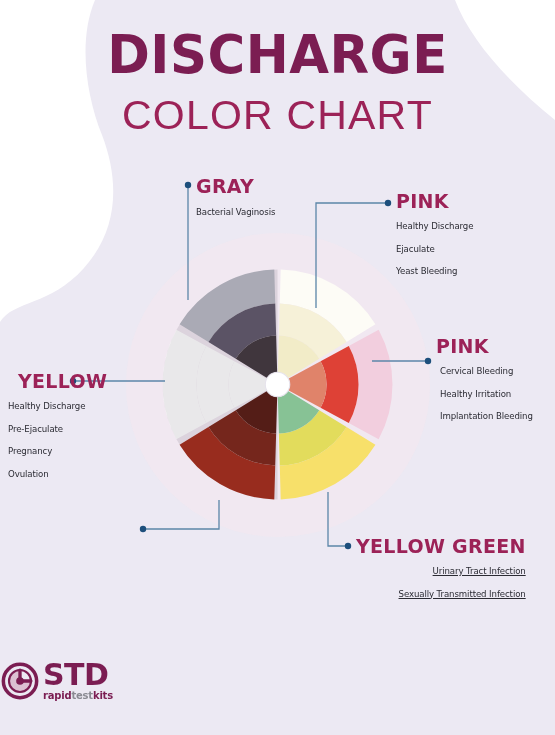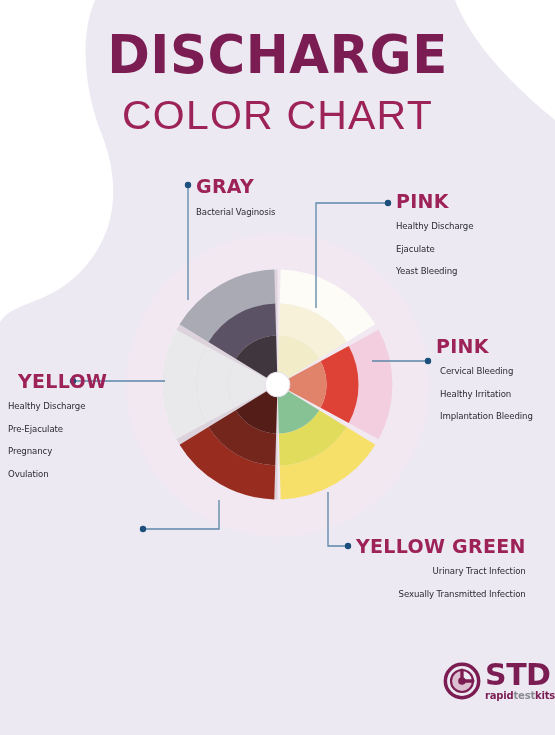--- a/index.html
+++ b/index.html
@@ -105,30 +105,30 @@
   #c-pink  { left: 436px; top: 335px; }
   #c-pink li { margin-left: 4px; }
 
   #c-clear { left: 8px;  top: 370px; text-align: left; }
   #c-clear .cat { text-align: left; margin-left: 10px; }
 
   #c-red   { left: 102px; top: 519px; }
   #c-red .cat { margin-left: 4px; }
 
   #c-yg    { left: 356px; top: 535px; text-align: right; }
-  #c-yg li { margin-left: 14px; }
+  #c-yg li { margin-left: 14px; text-decoration: underline; }
 
   
   #logo {
     position: absolute;
     left: 0; top: 660px;
     width: 555px;
     z-index: 7;
     display: flex;
-    justify-content: flex-end;
+    justify-content: flex-start;
     align-items: center;
   }
   .logo-inner { display: flex; align-items: center; }
   .logo-mark { width: 40px; height: 40px; margin-right: 3px; }
   .logo-text { display: flex; flex-direction: column; line-height: 1; }
   .logo-std {
     font-family: "DejaVu Sans", sans-serif;
     font-weight: bold;
     font-size: 30px;
     color: #7b1d52;

